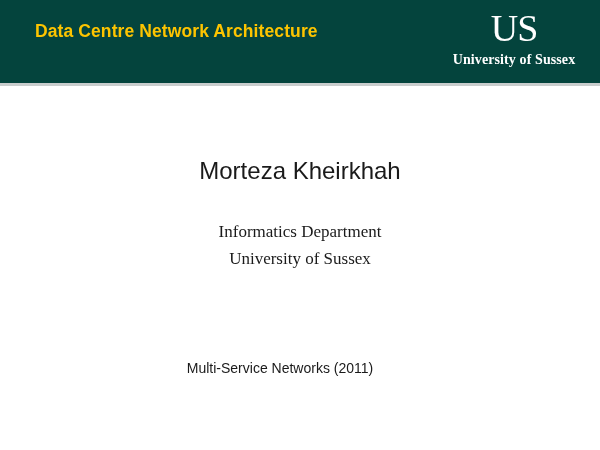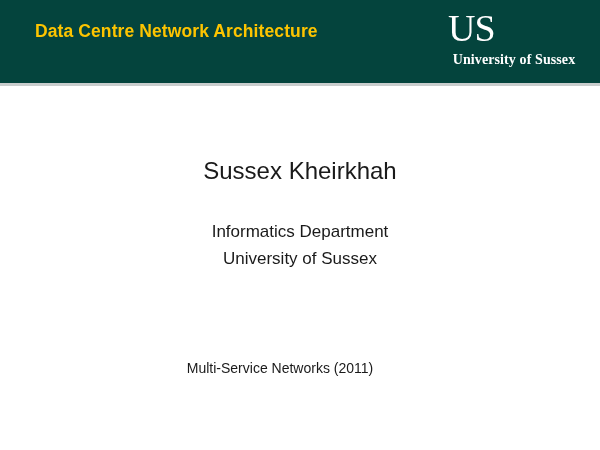--- a/index.html
+++ b/index.html
@@ -53,23 +53,24 @@
   .logo {
     position: absolute;
     left: 440px;
     top: 8px;
     width: 148px;
     height: 66px;
   }
 
   .logo-mark {
     position: absolute;
-    left: 8px;
+    left: 0;
     top: 0;
     width: 148px;
+    text-align: center;
     font-family: "Liberation Serif", serif;
     font-size: 38px;
     line-height: 40px;
     font-weight: normal;
     color: #ffffff;
     letter-spacing: -1px;
   }
 
   .logo-wordmark {
     position: absolute;
@@ -107,21 +108,21 @@
     line-height: 28px;
     color: #1a1a1a;
   }
 
   .affiliation {
     position: absolute;
     left: 0;
     top: 132px;
     width: 600px;
     text-align: center;
-    font-family: Liberation Sans, sans-serif;
+    font-family: Liberation Serif, serif;
     font-size: 17px;
     line-height: 27px;
     color: #1a1a1a;
   }
 
   .affiliation div { display: block; }
 
   .event-line {
     position: absolute;
     left: 0;
@@ -145,21 +146,21 @@
 
   <div class="logo">
     <div class="logo-mark">US</div>
     <div class="logo-wordmark">University of Sussex</div>
   </div>
 
   <div class="header-rule"></div>
 
   <div class="body-area">
 
-    <div class="presenter-name">Sussex Kheirkhah</div>
+    <div class="presenter-name">Morteza Kheirkhah</div>
 
     <div class="affiliation">
       <div>Informatics Department</div>
       <div>University of Sussex</div>
     </div>
 
     <div class="event-line">Multi-Service Networks (2011)</div>
 
   </div>
 

